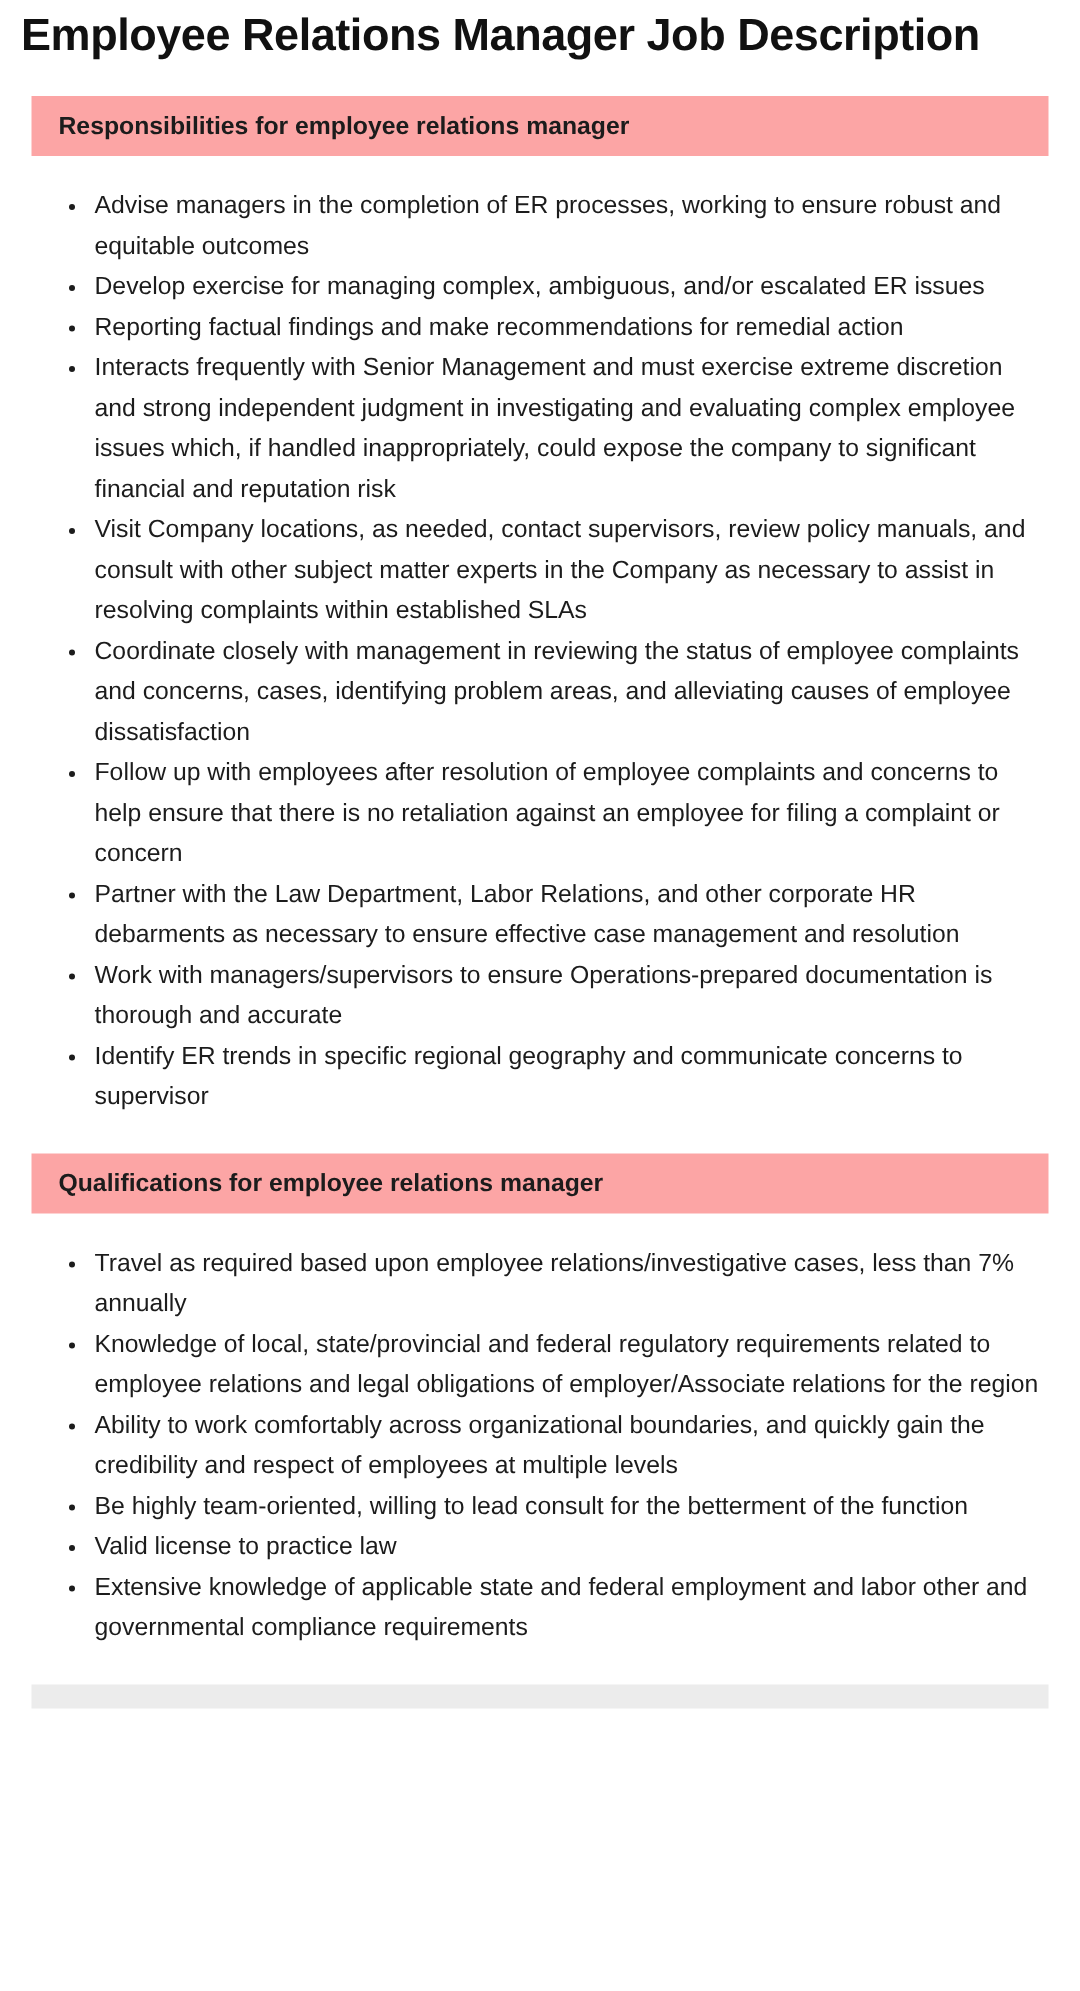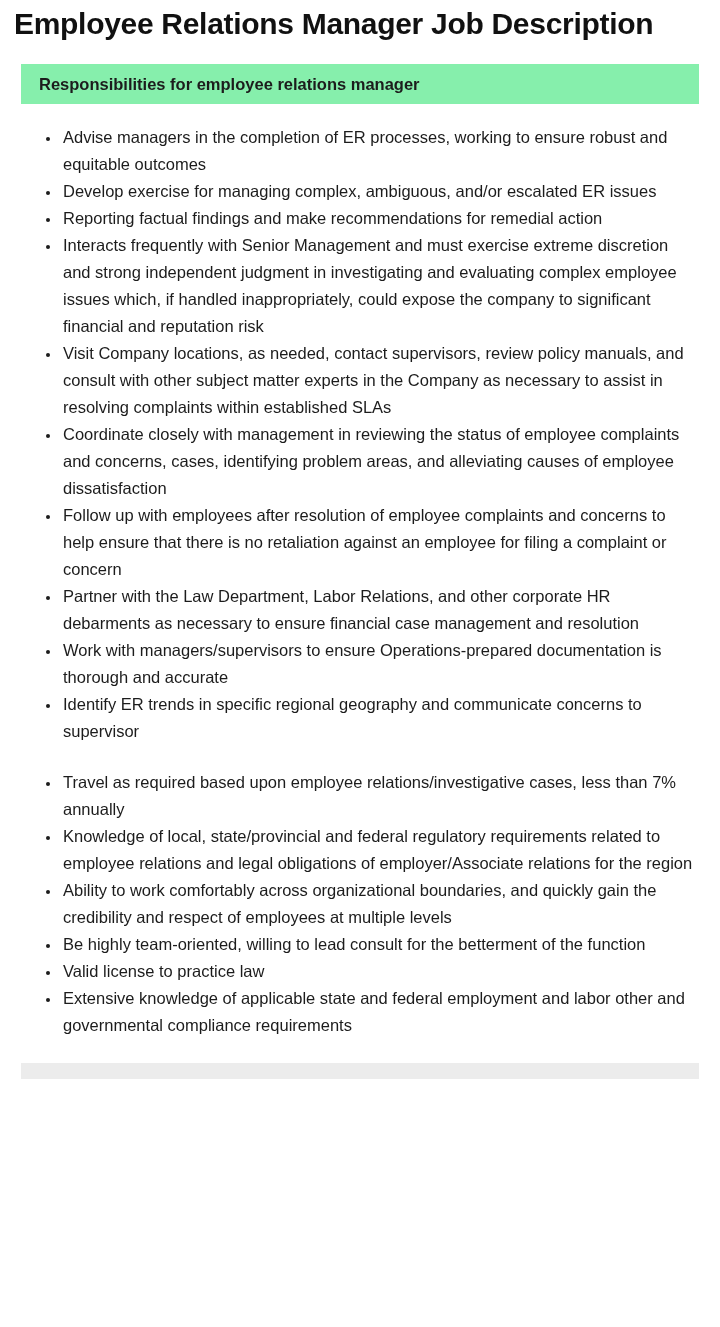--- a/index.html
+++ b/index.html
@@ -28,21 +28,21 @@
     margin: 0 0 22px -7px;
     padding-top: 6px;
     letter-spacing: -0.3px;
   }
   p.intro {
     font-size: 16.5px;
     line-height: 27px;
     margin: 0 0 24px 0;
   }
   .section-bar {
-    background: #86efac;
+    background: #fca5a5;
     padding: 9px 18px;
     font-size: 16.5px;
     line-height: 22px;
     font-weight: 700;
     color: #1c1c1c;
   }
   ul.bullet-list {
     margin: 20px 0 24px 0;
     padding-left: 40px;
     list-style: disc outside;
@@ -73,25 +73,26 @@
   <div class="section-bar">Responsibilities for employee relations manager</div>
 
   <ul class="bullet-list">
     <li>Advise managers in the completion of ER processes, working to ensure robust and equitable outcomes</li>
     <li>Develop exercise for managing complex, ambiguous, and/or escalated ER issues</li>
     <li>Reporting factual findings and make recommendations for remedial action</li>
     <li>Interacts frequently with Senior Management and must exercise extreme discretion and strong independent judgment in investigating and evaluating complex employee issues which, if handled inappropriately, could expose the company to significant financial and reputation risk</li>
     <li>Visit Company locations, as needed, contact supervisors, review policy manuals, and consult with other subject matter experts in the Company as necessary to assist in resolving complaints within established SLAs</li>
     <li>Coordinate closely with management in reviewing the status of employee complaints and concerns, cases, identifying problem areas, and alleviating causes of employee dissatisfaction</li>
     <li>Follow up with employees after resolution of employee complaints and concerns to help ensure that there is no retaliation against an employee for filing a complaint or concern</li>
-    <li>Partner with the Law Department, Labor Relations, and other corporate HR debarments as necessary to ensure financial case management and resolution</li>
+    <li>Partner with the Law Department, Labor Relations, and other corporate HR debarments as necessary to ensure effective case management and resolution</li>
     <li>Work with managers/supervisors to ensure Operations-prepared documentation is thorough and accurate</li>
     <li>Identify ER trends in specific regional geography and communicate concerns to supervisor</li>
   </ul>
 
+  <div class="section-bar">Qualifications for employee relations manager</div>
 
   <ul class="bullet-list">
     <li>Travel as required based upon employee relations/investigative cases, less than 7% annually</li>
     <li>Knowledge of local, state/provincial and federal regulatory requirements related to employee relations and legal obligations of employer/Associate relations for the region</li>
     <li>Ability to work comfortably across organizational boundaries, and quickly gain the credibility and respect of employees at multiple levels</li>
     <li>Be highly team-oriented, willing to lead consult for the betterment of the function</li>
     <li>Valid license to practice law</li>
     <li>Extensive knowledge of applicable state and federal employment and labor other and governmental compliance requirements</li>
   </ul>
 

